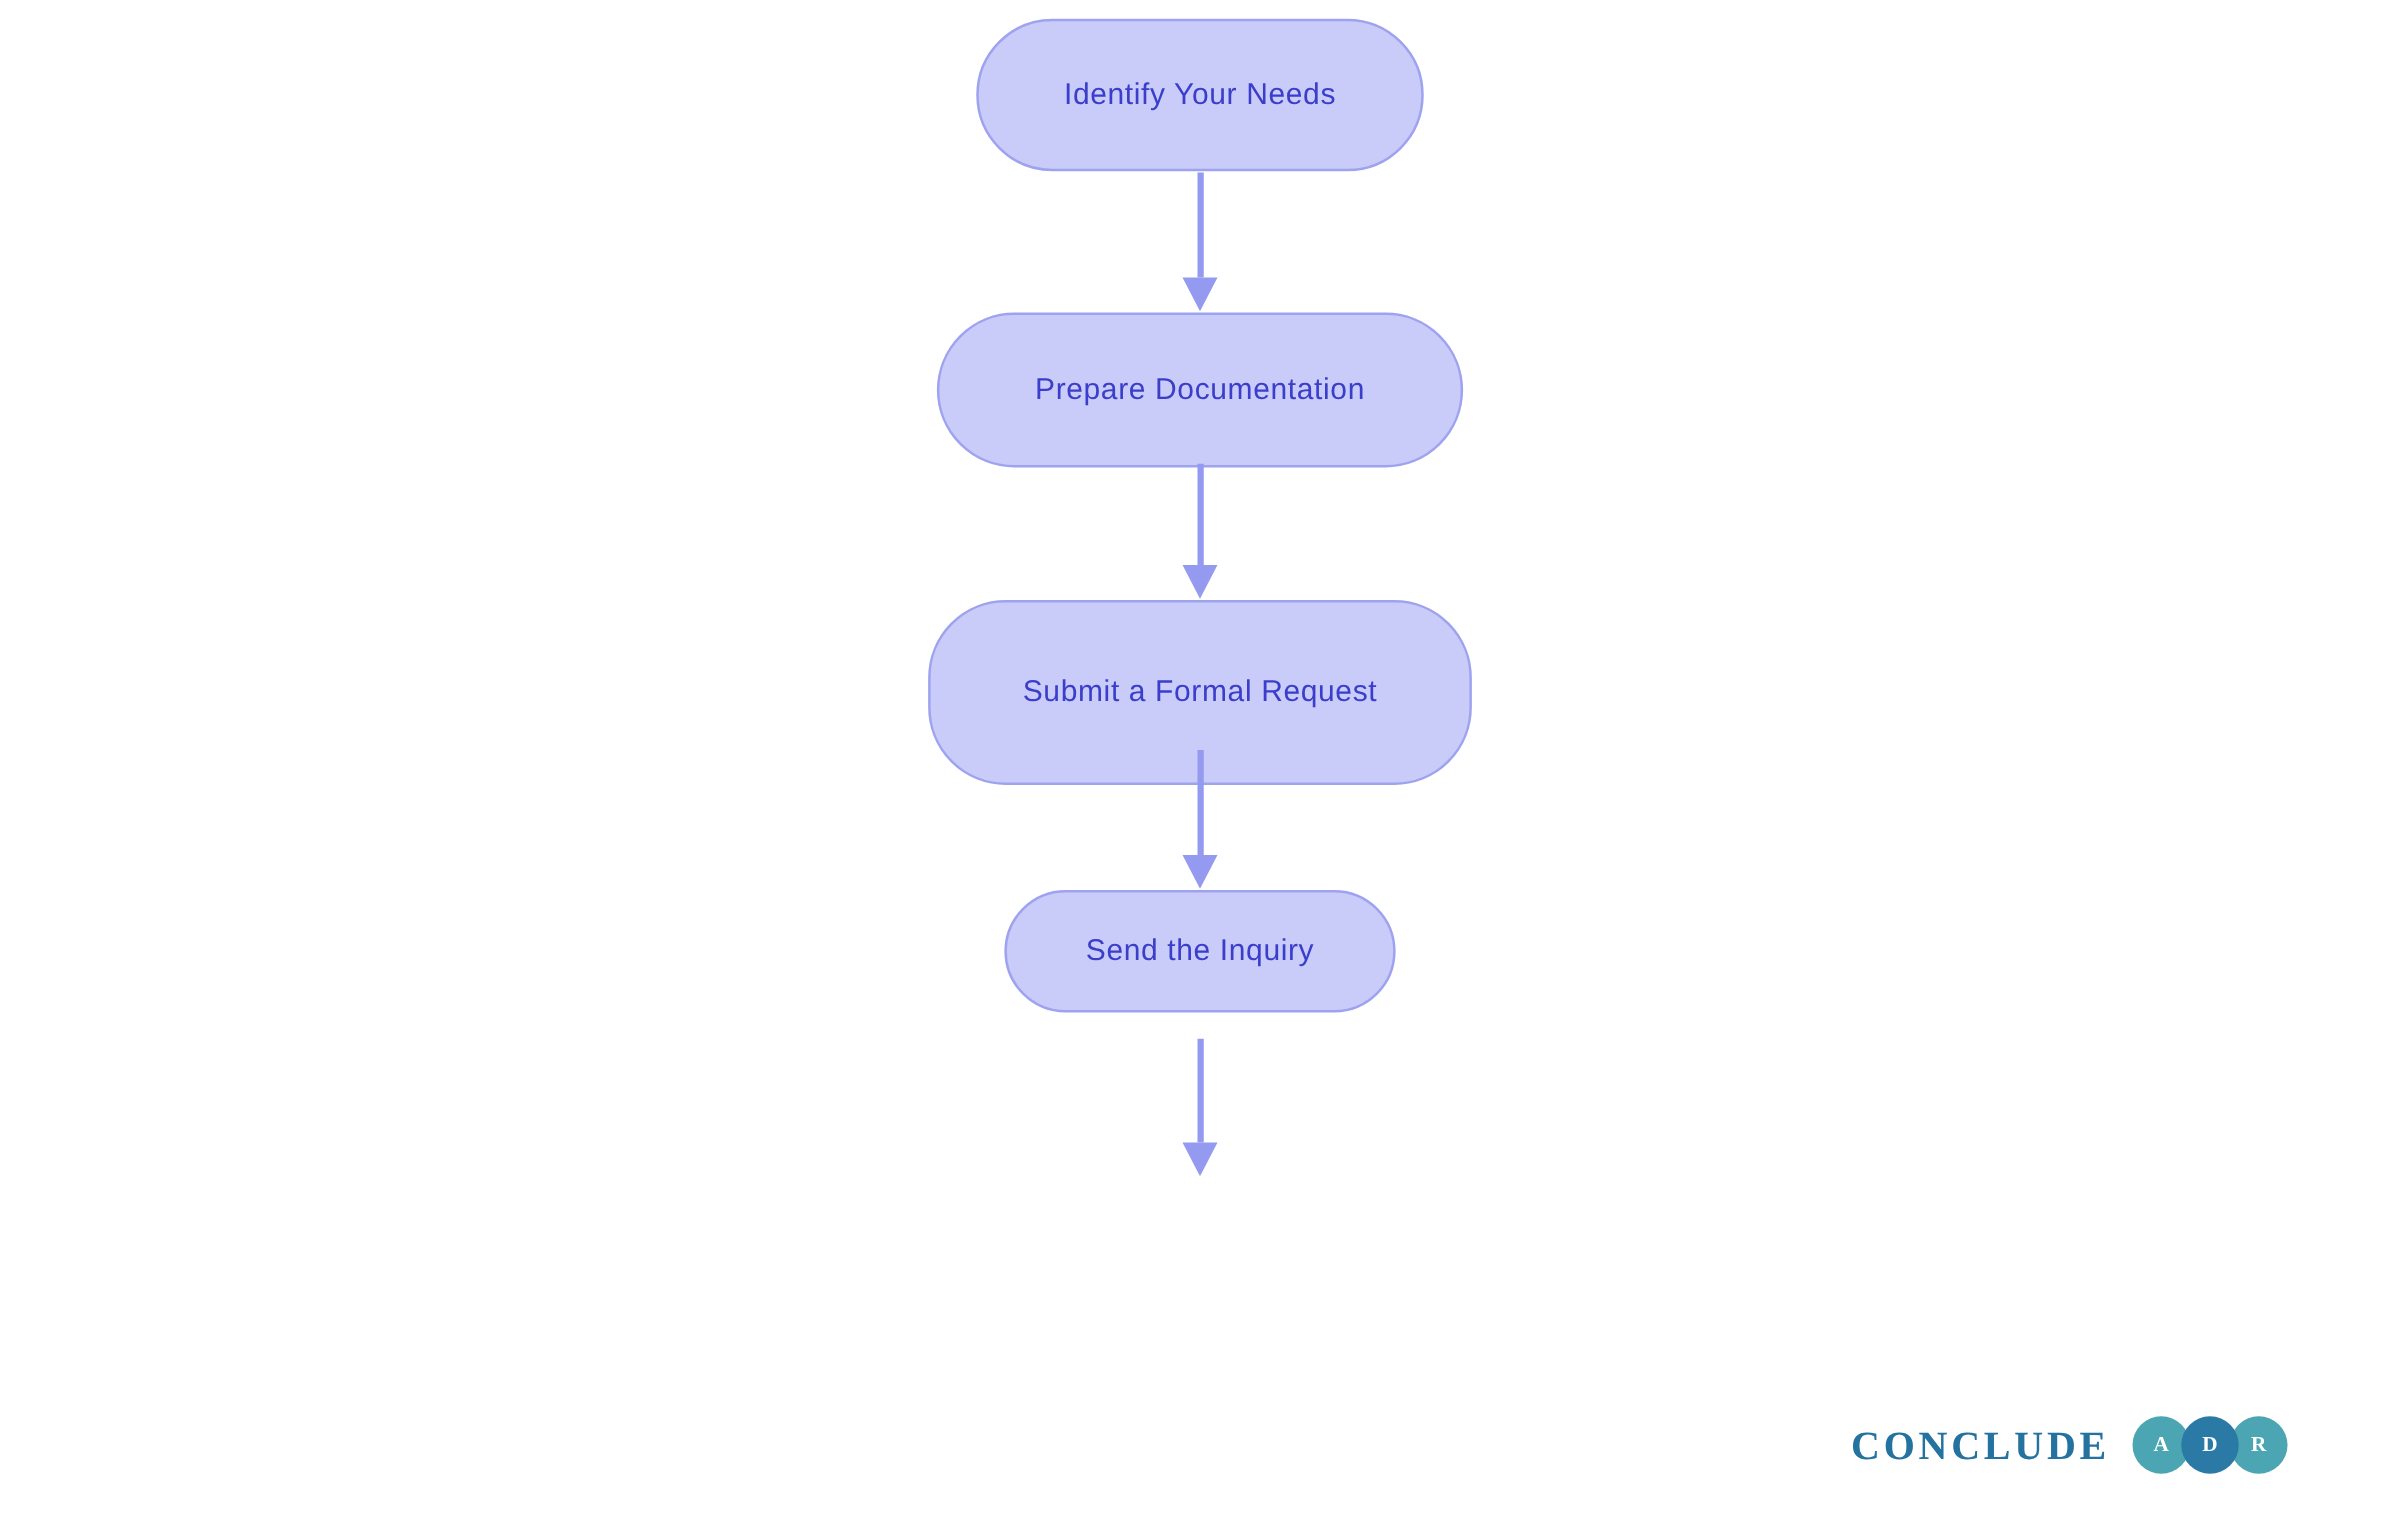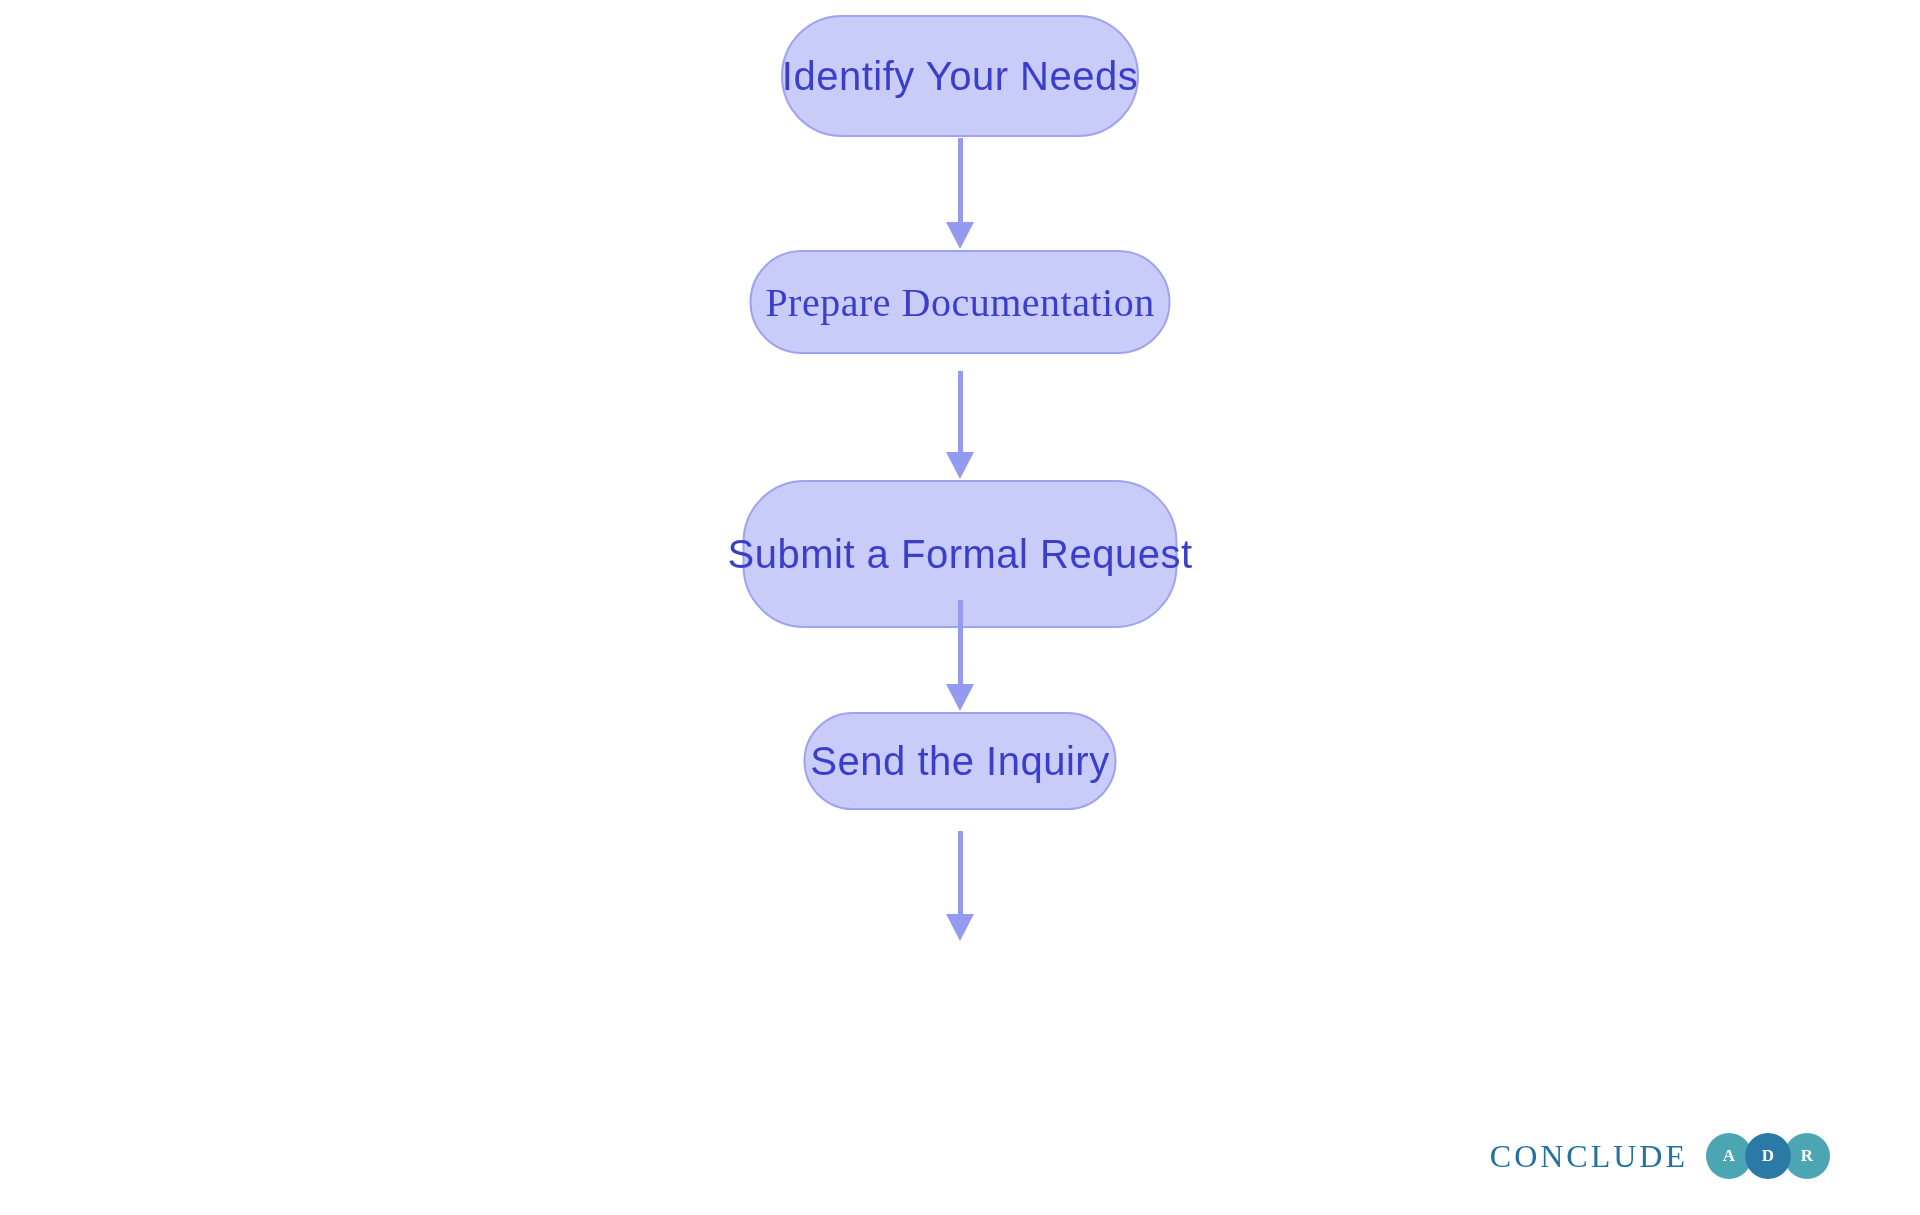--- a/index.html
+++ b/index.html
@@ -20,26 +20,26 @@
     left: 50%;
     transform: translateX(-50%);
     box-sizing: border-box;
     background: var(--node-fill, #c9cbf8);
     border: 2px solid var(--node-border, #9ea3f0);
     border-radius: 62px;
     display: flex;
     align-items: center;
     justify-content: center;
     color: var(--node-text, #3a3eca);
-    font-size: 40px;
+    font-size: 24px;
     letter-spacing: 0.5px;
     white-space: nowrap;
   }
   .node.n1 { top: 15px;  width: 358px; height: 122px; }
-  .node.n2 { top: 250px; width: 421px; height: 104px; font-family: Liberation Serif, serif; }
+  .node.n2 { top: 250px; width: 421px; height: 124px; }
   .node.n3 { top: 480px; width: 435px; height: 148px; }
   .node.n4 { top: 712px; width: 313px; height: 98px; }
 
   .arrow {
     position: absolute;
     left: 50%;
     transform: translateX(-50%);
     display: flex;
     flex-direction: column;
     align-items: center;
@@ -63,21 +63,21 @@
 
   .logo {
     position: absolute;
     top: 1133px;
     right: 90px;
     display: flex;
     align-items: center;
   }
   .logo .wordmark {
     font-family: "Liberation Serif", "DejaVu Serif", serif;
-    font-weight: normal;
+    font-weight: bold;
     font-size: 32px;
     letter-spacing: 3px;
     color: var(--wordmark-color, #24729f);
     margin-right: 18px;
     line-height: 46px;
   }
   .badges {
     display: flex;
     align-items: center;
   }

